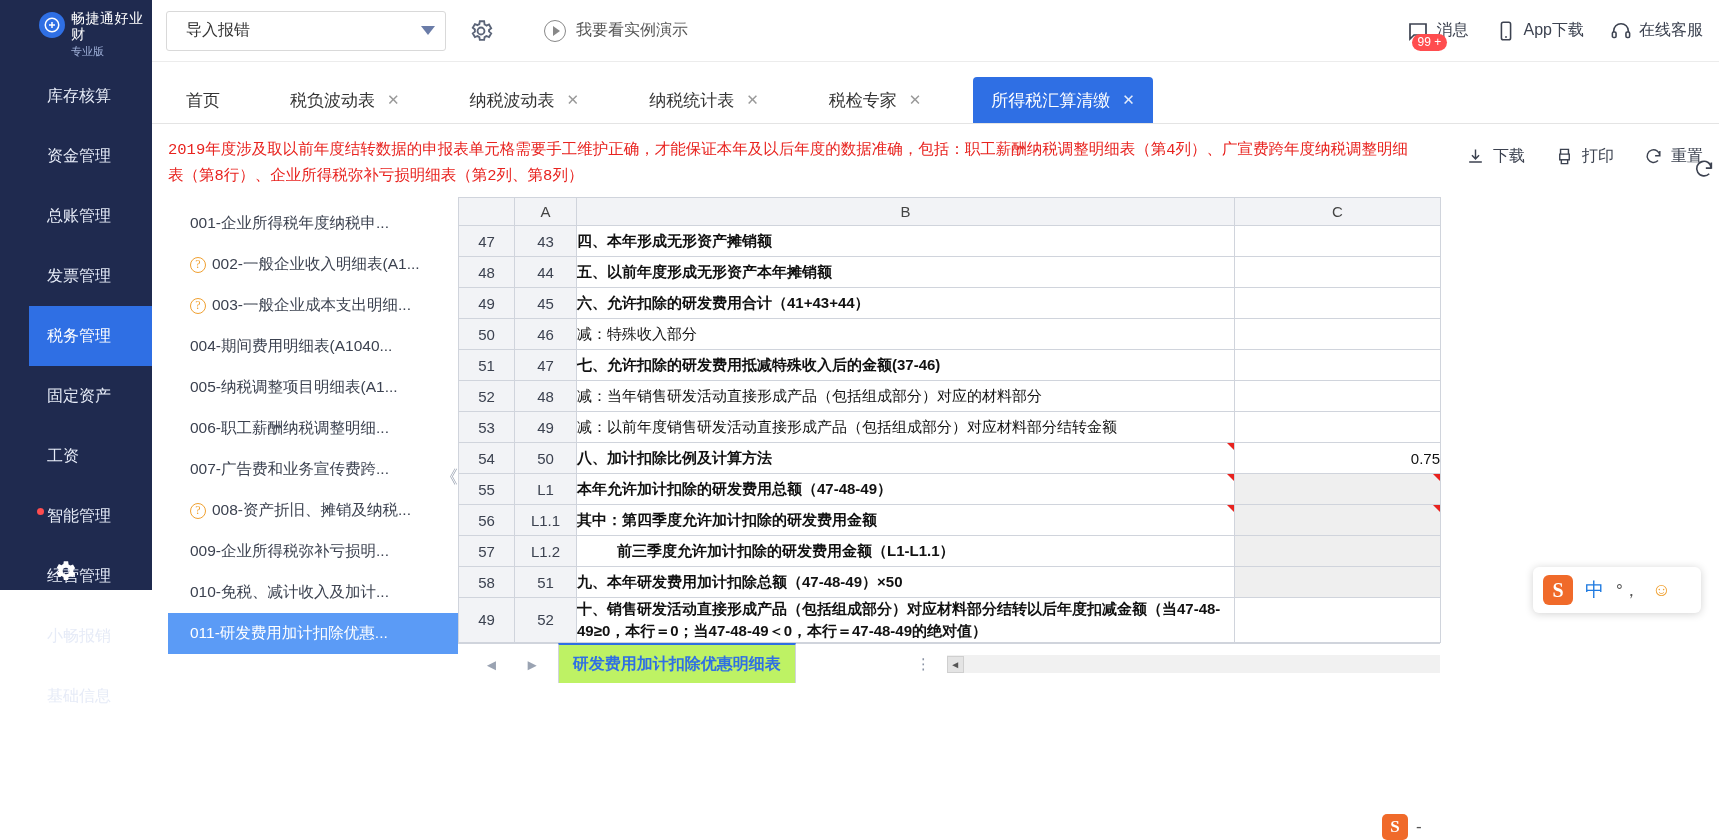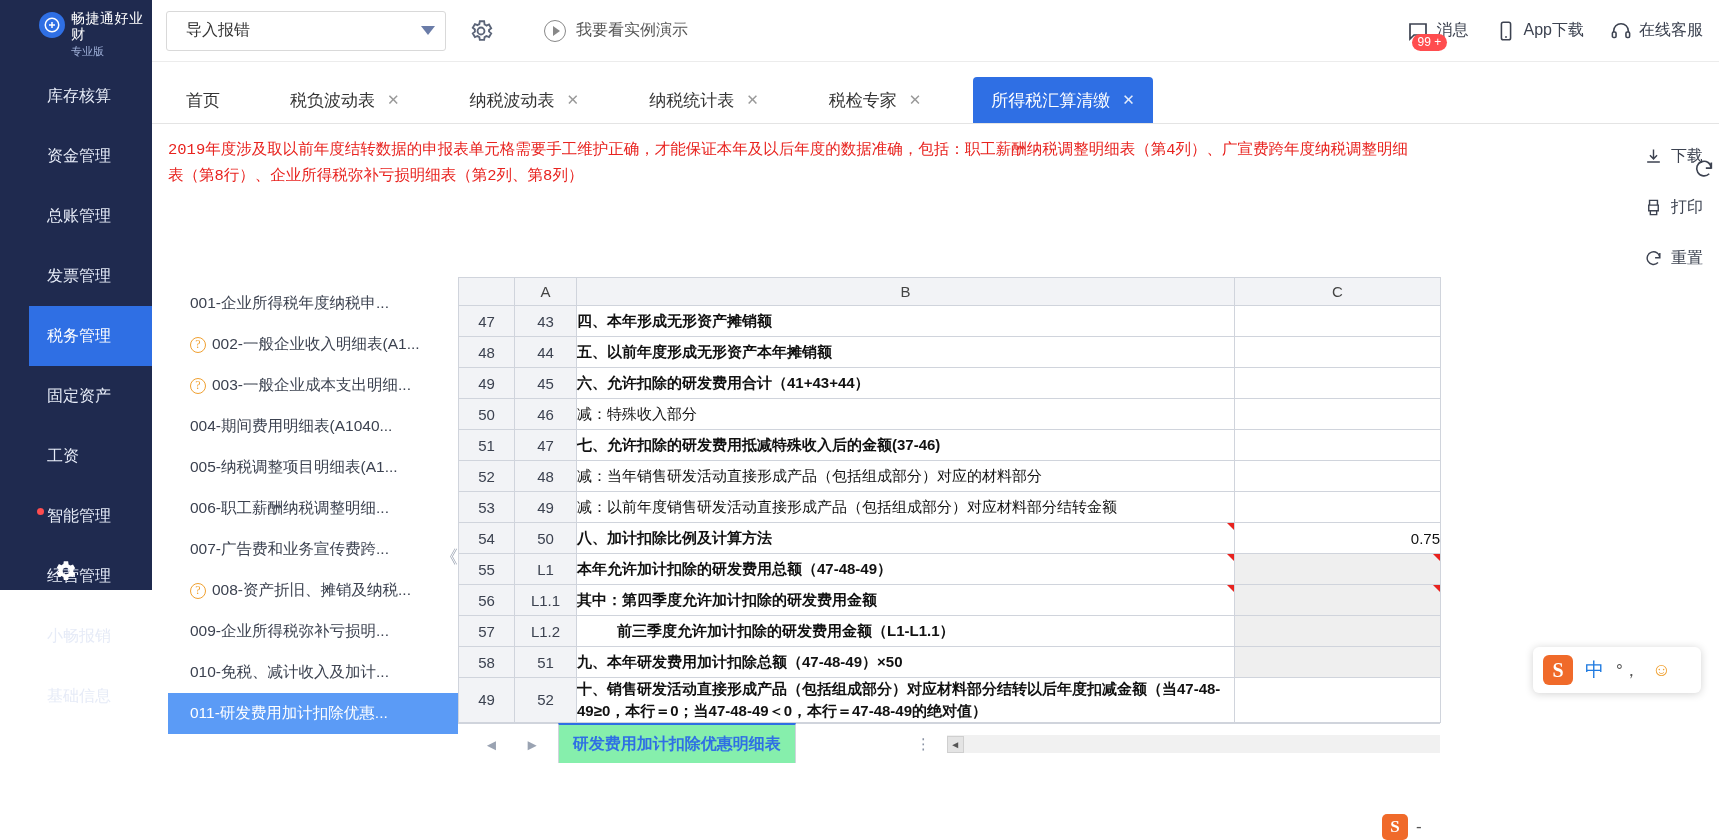--- a/index.html
+++ b/index.html
@@ -226,21 +226,20 @@
     max-width: 1240px;
     font-family: Liberation Mono, monospace;
   }
   .notice-actions {
     margin-left: auto;
     display: flex;
     align-items: center;
     gap: 30px;
     padding-top: 8px;
     padding-right: 4px;
-    flex-direction: column;
   }
   .act {
     display: flex;
     align-items: center;
     font-size: 16px;
     color: #3c4250;
     cursor: pointer;
     white-space: nowrap;
   }
   .act svg { margin-right: 8px; }
@@ -381,21 +380,21 @@
     height: 40px;
     display: flex;
     align-items: center;
     padding: 0 14px;
     border: 1px solid #d0d4dc;
     border-bottom: none;
     border-top: 2px solid #2f6fe4;
     font-size: 16px;
     color: #2f6fe4;
     font-weight: bold;
-    background: #86efac;
+    background: #bef264;
     margin-top: -2px;
   }
   .foot-dots {
     margin-left: 120px;
     color: #8a93a4;
     letter-spacing: 2px;
     font-size: 15px;
   }
   .hscroll {
     margin-left: 14px;

